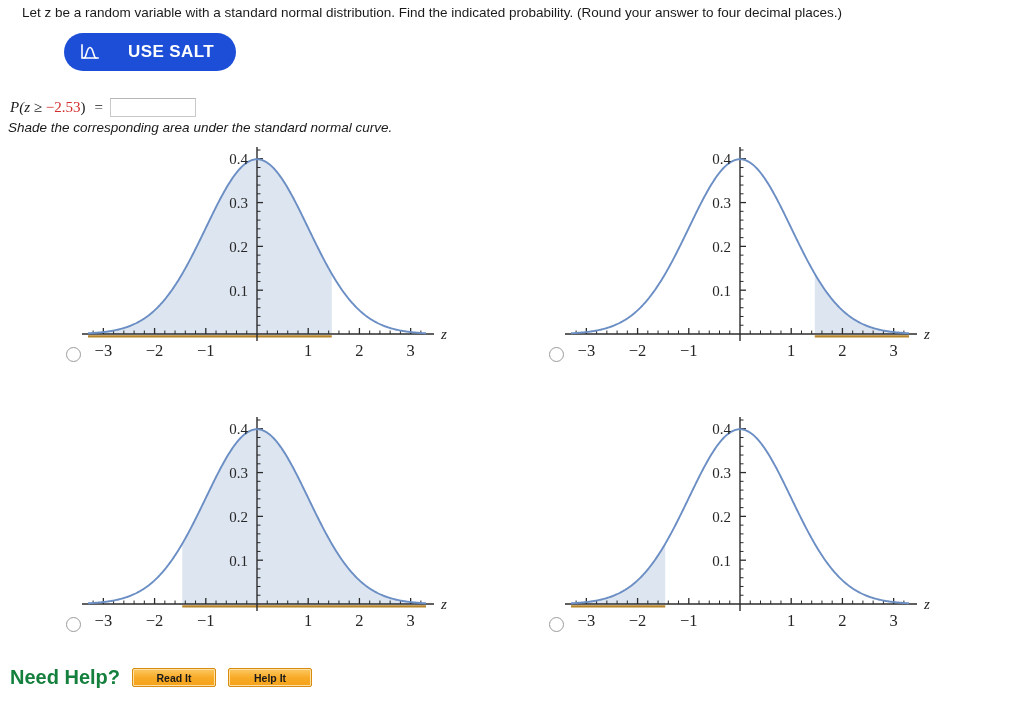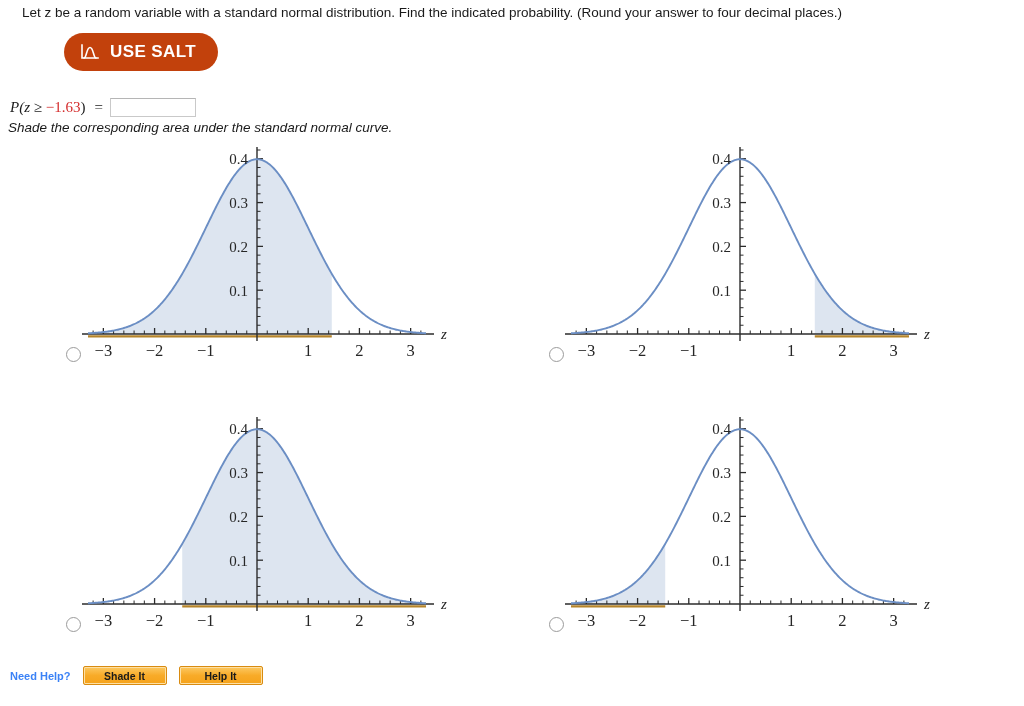--- a/index.html
+++ b/index.html
@@ -27,25 +27,25 @@
     color: #1a1a1a;
   }
 
   
   .salt-button {
     position: absolute;
     left: 64px;
     top: 33px;
     height: 38px;
     padding: 0 22px 0 16px;
-    background: #c2410c;
+    background: #1d4ed8;
     border-radius: 19px;
     display: flex;
     align-items: center;
-    gap: 10px;
+    gap: 28px;
     cursor: pointer;
     border: none;
   }
   .salt-button .salt-label {
     color: #ffffff;
     font-size: 17px;
     font-weight: bold;
     letter-spacing: 0.4px;
     font-family: "Liberation Sans", sans-serif;
   }
@@ -142,22 +142,22 @@
   
   .need-help-bar {
     position: absolute;
     left: 10px;
     top: 666px;
     display: flex;
     align-items: center;
     gap: 12px;
   }
   .need-help-label {
-    color: #3b82f6;
-    font-size: 11px;
+    color: #15803d;
+    font-size: 20px;
     font-weight: bold;
     font-family: "Liberation Sans", sans-serif;
   }
   .help-button {
     width: 84px;
     height: 19px;
     border: 1px solid #d98b10;
     border-radius: 2px;
     background: linear-gradient(to bottom, #fcc962 0%, #f8ab28 50%, #f5a21a 100%);
     box-shadow: inset 0 0 0 1px #fde0a4;
@@ -183,21 +183,21 @@
   <span class="salt-icon-wrap">
     <svg class="salt-icon" viewBox="0 0 20 18" xmlns="http://www.w3.org/2000/svg">
       <path d="M2 2 L2 15 L18 15" fill="none" stroke="#ffffff" stroke-width="1.6" stroke-linecap="square"></path>
       <path d="M4 15 C6.5 15 6.5 4.5 10 4.5 C13.5 4.5 13.5 15 16 15" fill="none" stroke="#ffffff" stroke-width="1.6" stroke-linecap="round"></path>
     </svg>
   </span>
   <span class="salt-label">USE SALT</span>
 </div>
 
 <div class="prob-row">
-  <span class="prob-expr"><span>P(</span><span class="upright" style="font-style:italic">z</span><span class="upright"> ≥ </span><span class="prob-value">−1.63</span><span class="upright">)</span></span>
+  <span class="prob-expr"><span>P(</span><span class="upright" style="font-style:italic">z</span><span class="upright"> ≥ </span><span class="prob-value">−2.53</span><span class="upright">)</span></span>
   <span class="equals-sign">=</span>
   <input class="answer-input" type="text" value="" style="">
 </div>
 
 <div class="shade-instruction">Shade the corresponding area under the standard normal curve.</div>
 
 <div class="charts-area">
 
   <div class="chart-row">
     <div class="chart-cell left">
@@ -499,18 +499,18 @@
         </svg>
       <span class="option-radio"></span>
     </div>
   </div>
 
 </div>
 
 <div class="need-help-bar">
   <span class="need-help-label">Need Help?</span>
   <button class="help-button">
-    <span>Shade It</span>
+    <span>Read It</span>
   </button>
   <button class="help-button">
     <span>Help It</span>
   </button>
 </div>
 
 </body></html>

